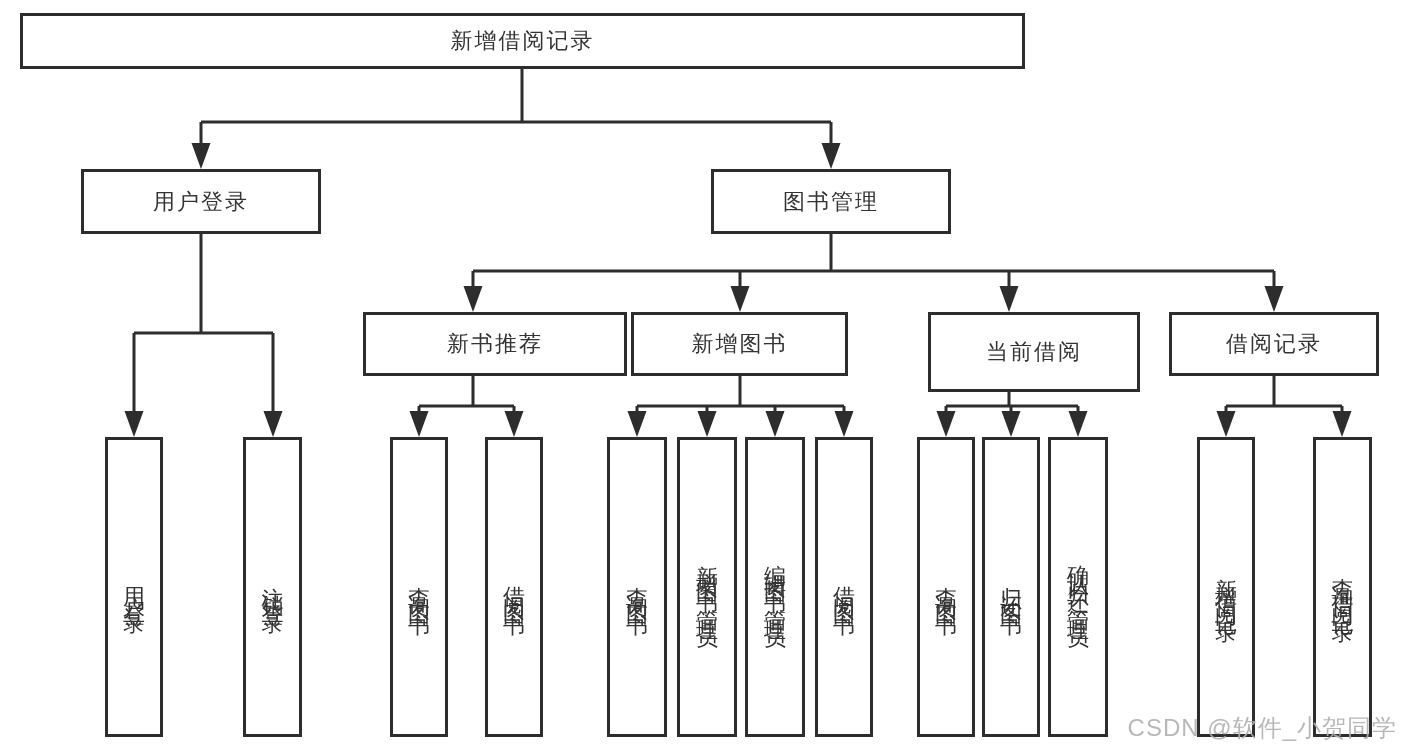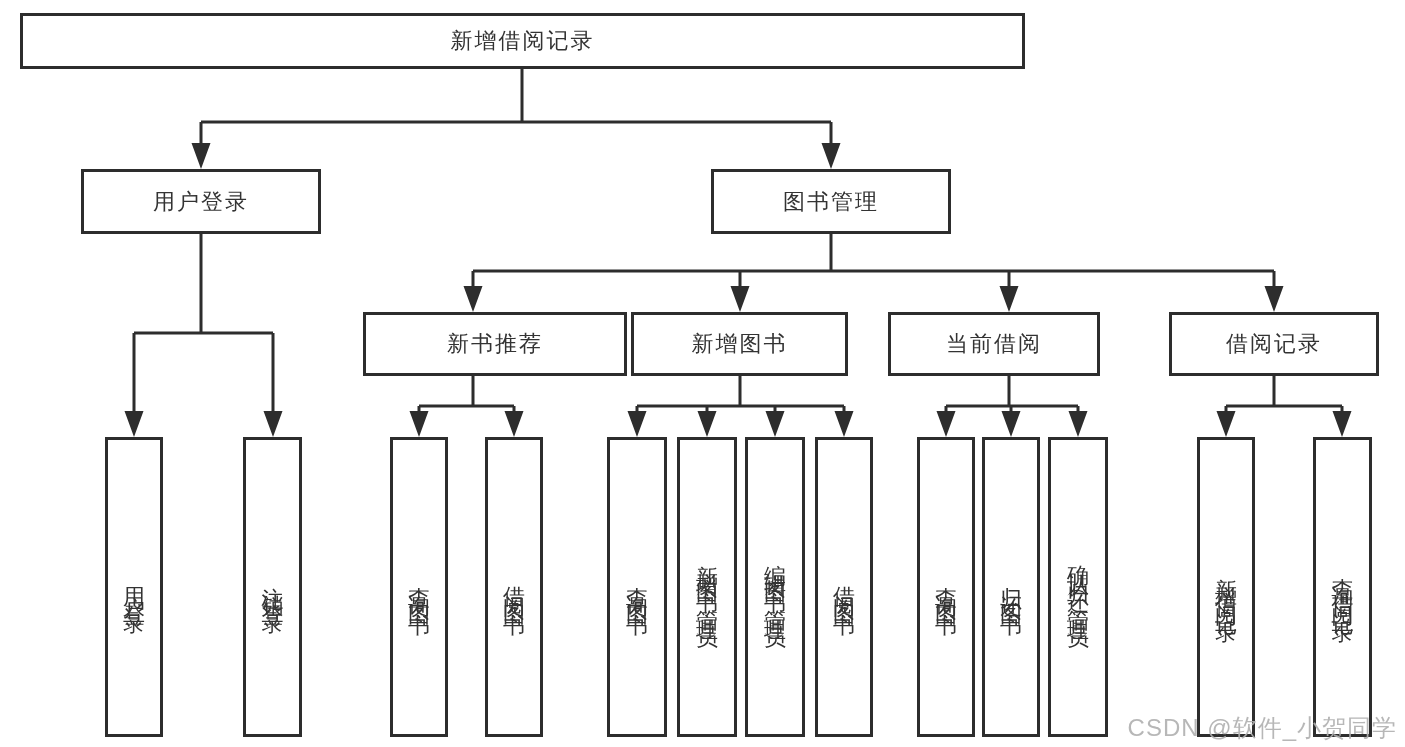--- a/index.html
+++ b/index.html
@@ -103,21 +103,21 @@
   <div class="box hbox" style="left:711px;top:169px;width:240px;height:65px">
     <span class="label">图书管理</span>
   </div>
 
   <div class="box hbox" style="left:363px;top:312px;width:264px;height:64px">
     <span class="label">新书推荐</span>
   </div>
   <div class="box hbox" style="left:631px;top:312px;width:217px;height:64px">
     <span class="label">新增图书</span>
   </div>
-  <div class="box hbox" style="left:888px;top:312px;width:212px;height:64px">
+  <div class="box hbox" style="left:928px;top:312px;width:212px;height:80px">
     <span class="label">当前借阅</span>
   </div>
   <div class="box hbox" style="left:1169px;top:312px;width:210px;height:64px">
     <span class="label">借阅记录</span>
   </div>
 
   <div class="box vbox" style="left:105px;top:437px;width:58px;height:300px">
     <span class="label">用户登录</span>
   </div>
   <div class="box vbox" style="left:243px;top:437px;width:59px;height:300px">

